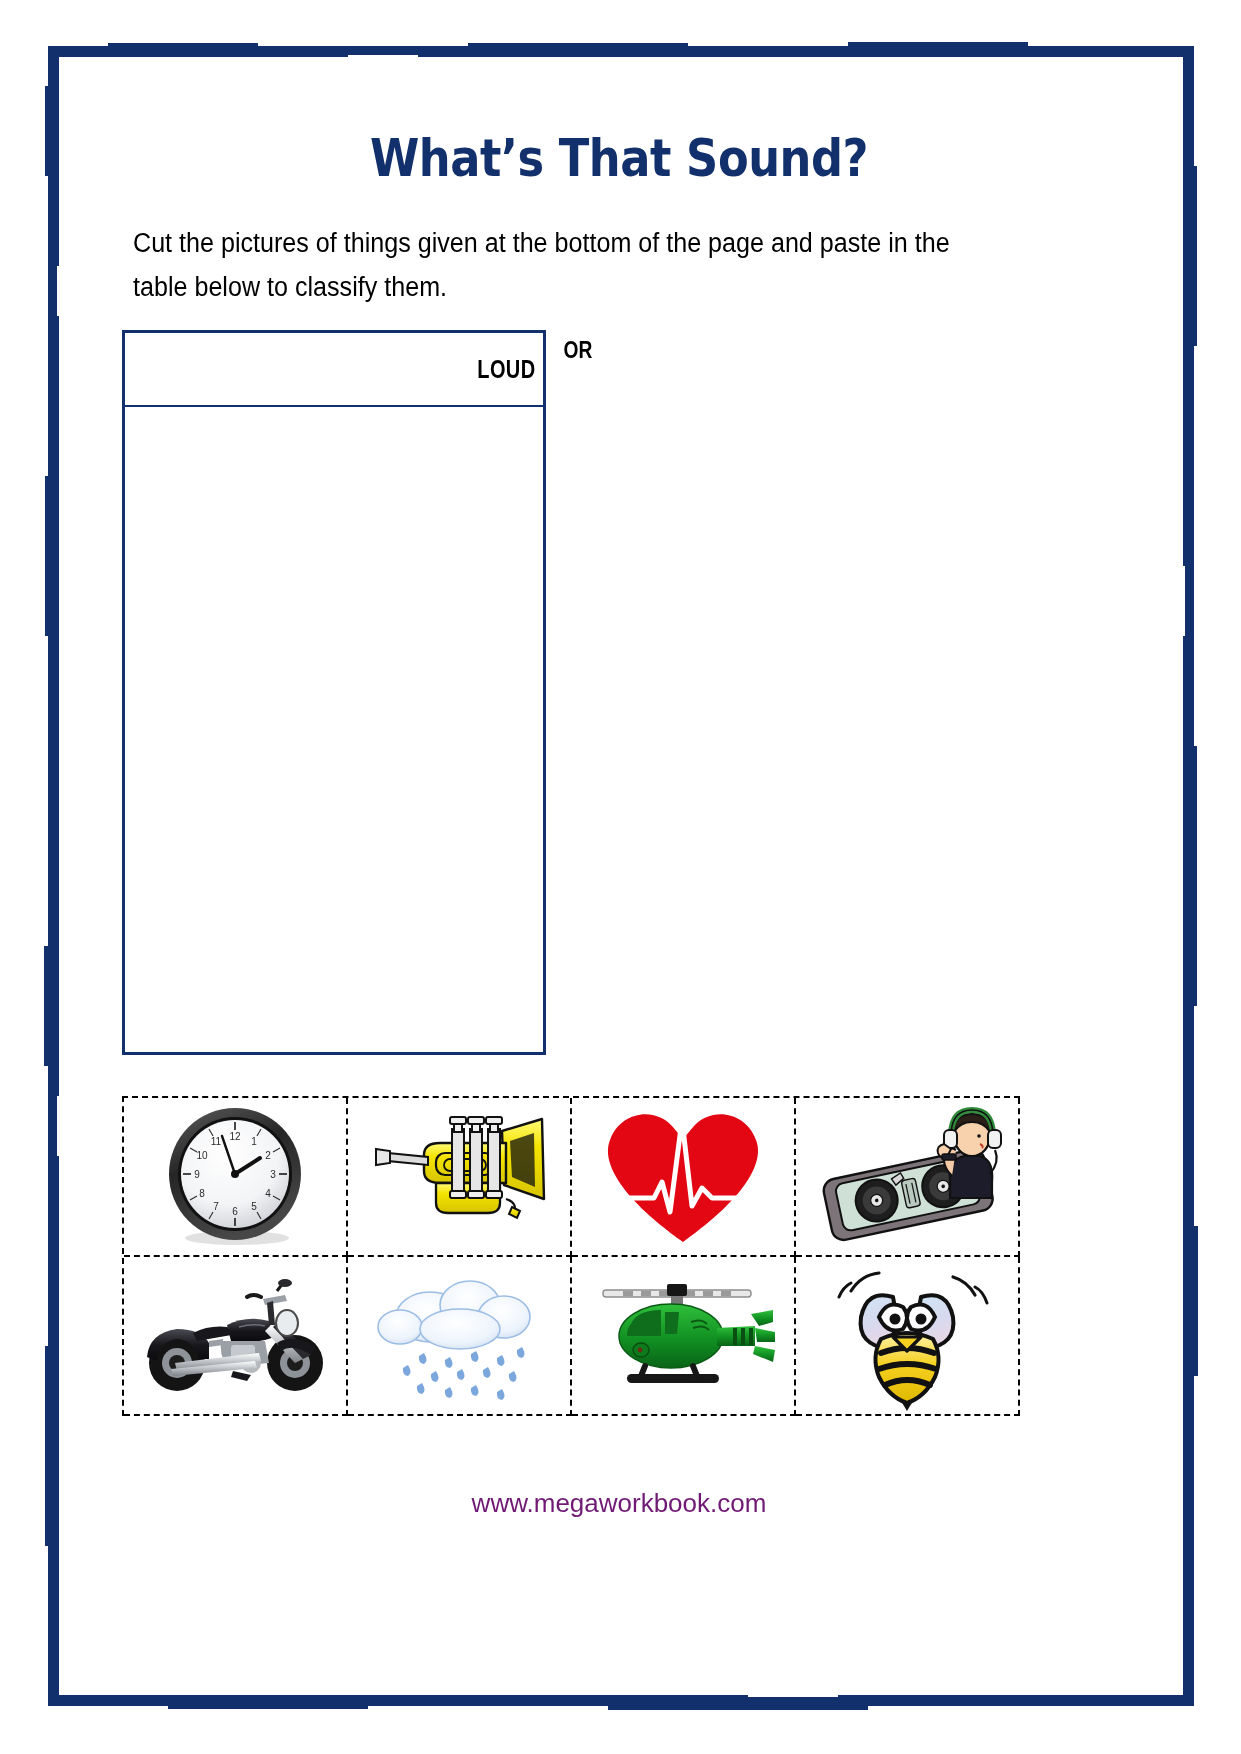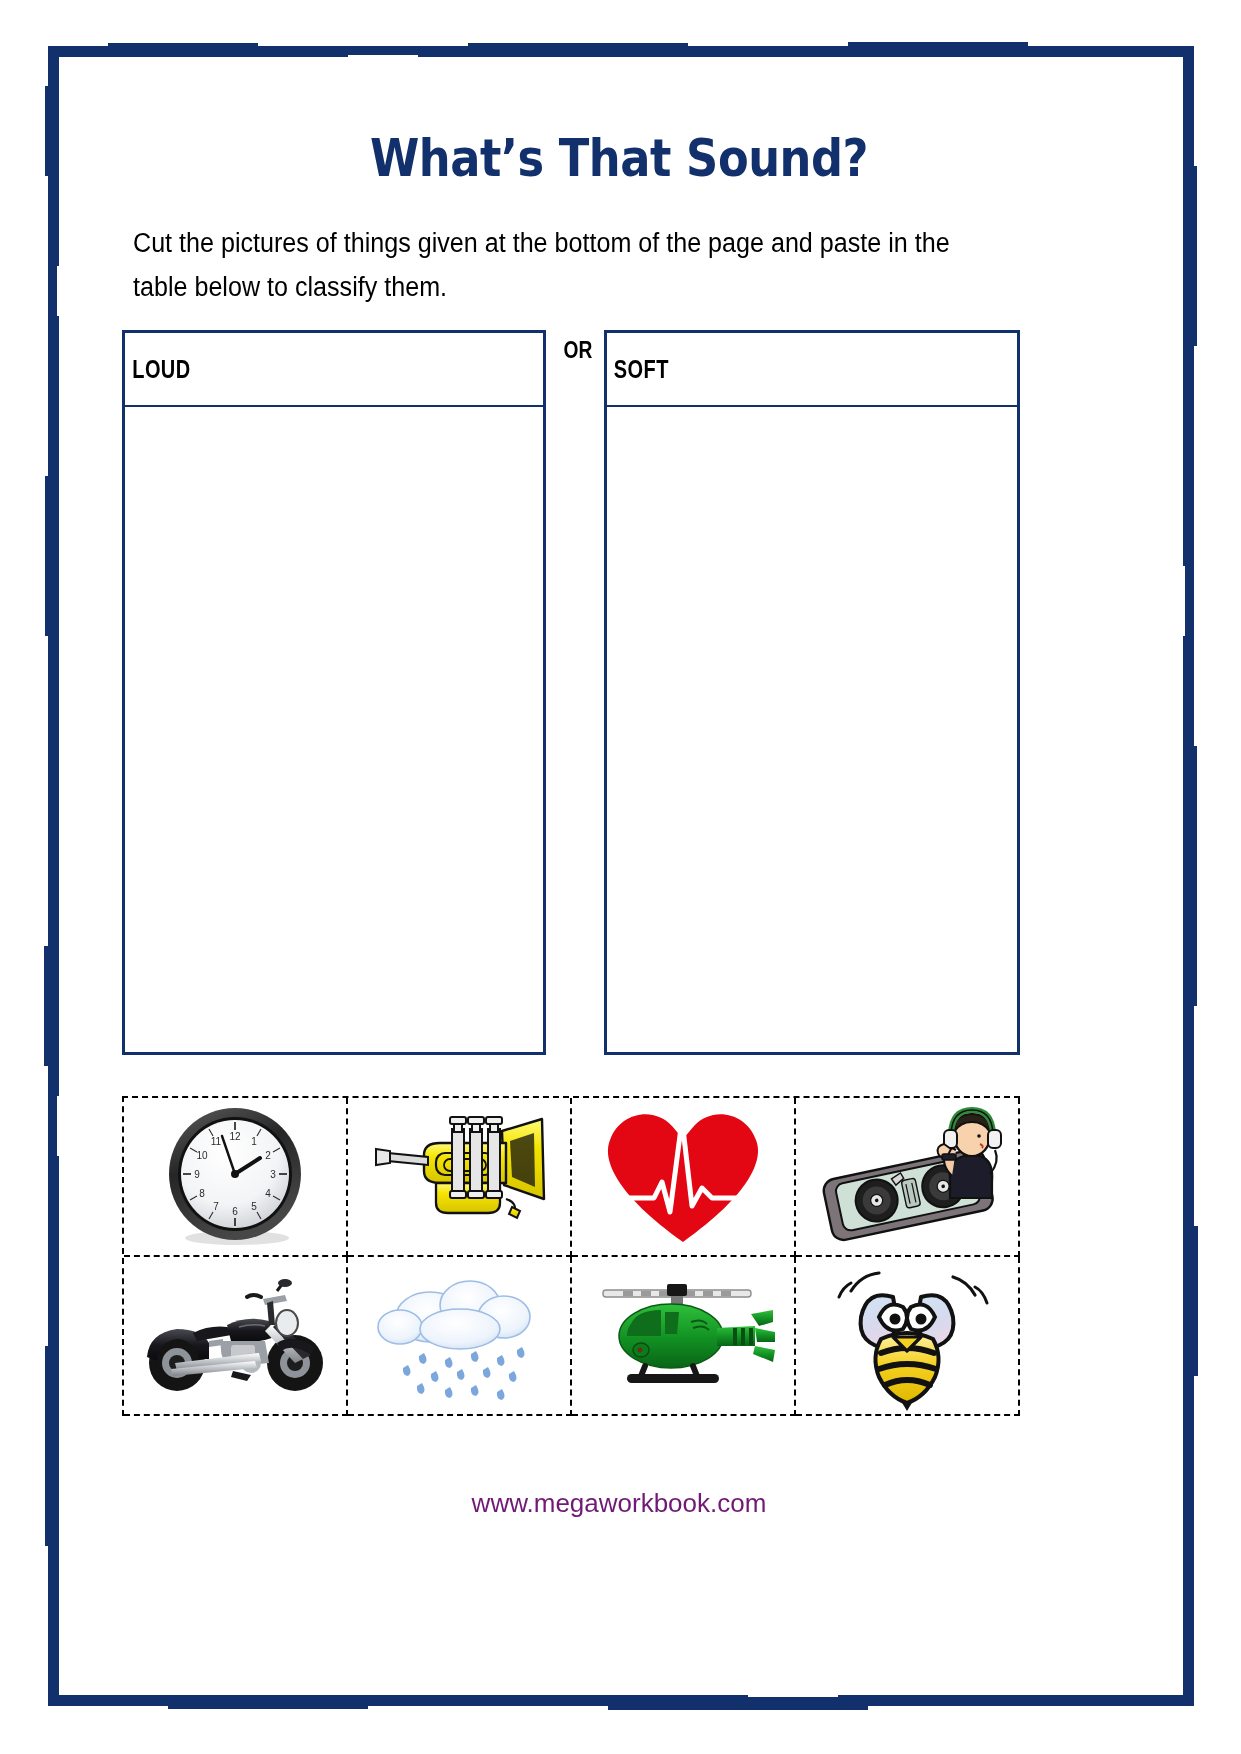--- a/index.html
+++ b/index.html
@@ -48,21 +48,21 @@
 
   
   .sortbox{
     position:absolute;top:330px;height:725px;
     border:3px solid #12306b;box-sizing:border-box;background:#fff;
   }
   #box-loud{left:122px;width:424px;}
   #box-soft{left:604px;width:416px;}
   .sortbox .hdr{
     height:72px;border-bottom:2px solid #12306b;
-    display:flex;align-items:center;justify-content:flex-start;
+    display:flex;align-items:center;justify-content:flex-end;
     font-weight:bold;font-size:25px;color:#000;letter-spacing:0.5px;
   }
   .sortbox .hdr span{transform:scaleX(0.80);display:inline-block;}
   .sortbox .body{height:100%;}
 
   #or-label{
     position:absolute;left:556px;top:336px;width:44px;text-align:center;
     font-weight:bold;font-size:24px;color:#000;
   }
   #or-label span{transform:scaleX(0.80);display:inline-block;}
@@ -124,26 +124,20 @@
     <div class="hdr">
       <span>LOUD</span>
     </div>
     <div class="body"></div>
   </div>
 
   <div id="or-label">
     <span>OR</span>
   </div>
 
-  <div class="sortbox" id="box-soft">
-    <div class="hdr">
-      <span>SOFT</span>
-    </div>
-    <div class="body"></div>
-  </div>
 
   <div id="cut-grid">
 
     <div class="cut-cell">
       <svg width="150" height="150" viewBox="0 0 150 150">
         <defs>
           <radialGradient id="cdial" cx="42%" cy="30%" r="78%">
             <stop offset="0%" stop-color="#ffffff"></stop>
             <stop offset="62%" stop-color="#f3f4f6"></stop>
             <stop offset="100%" stop-color="#c9ccd2"></stop>

